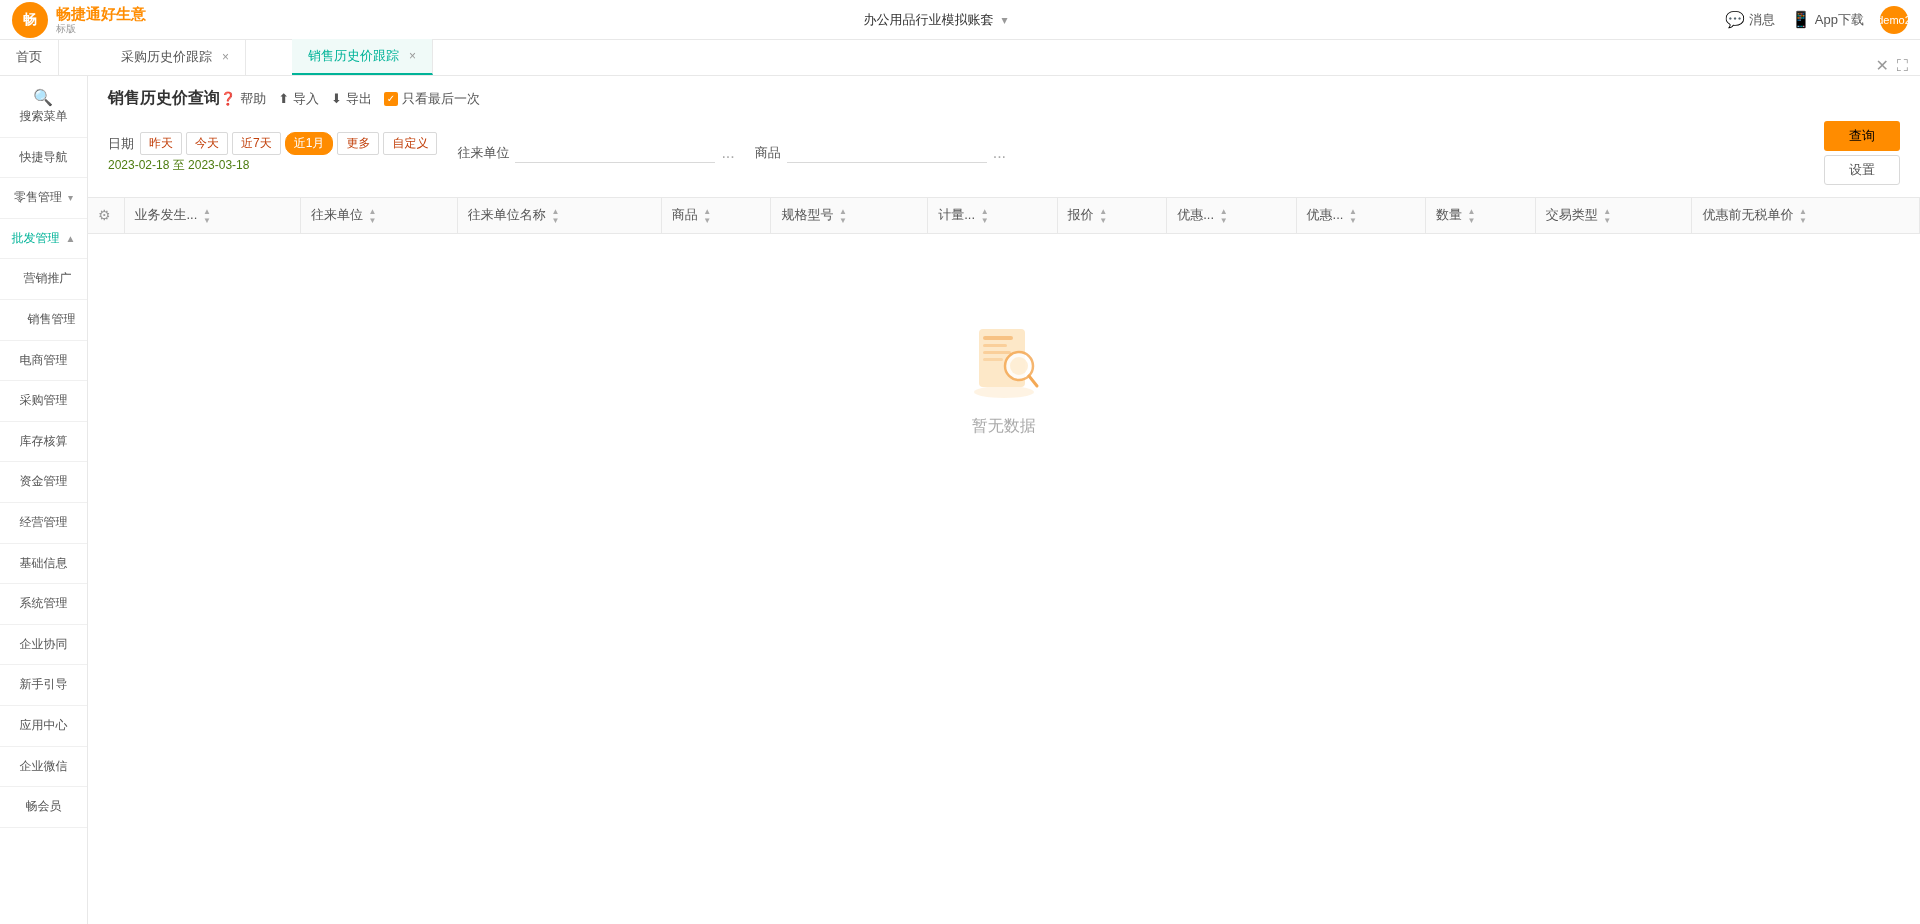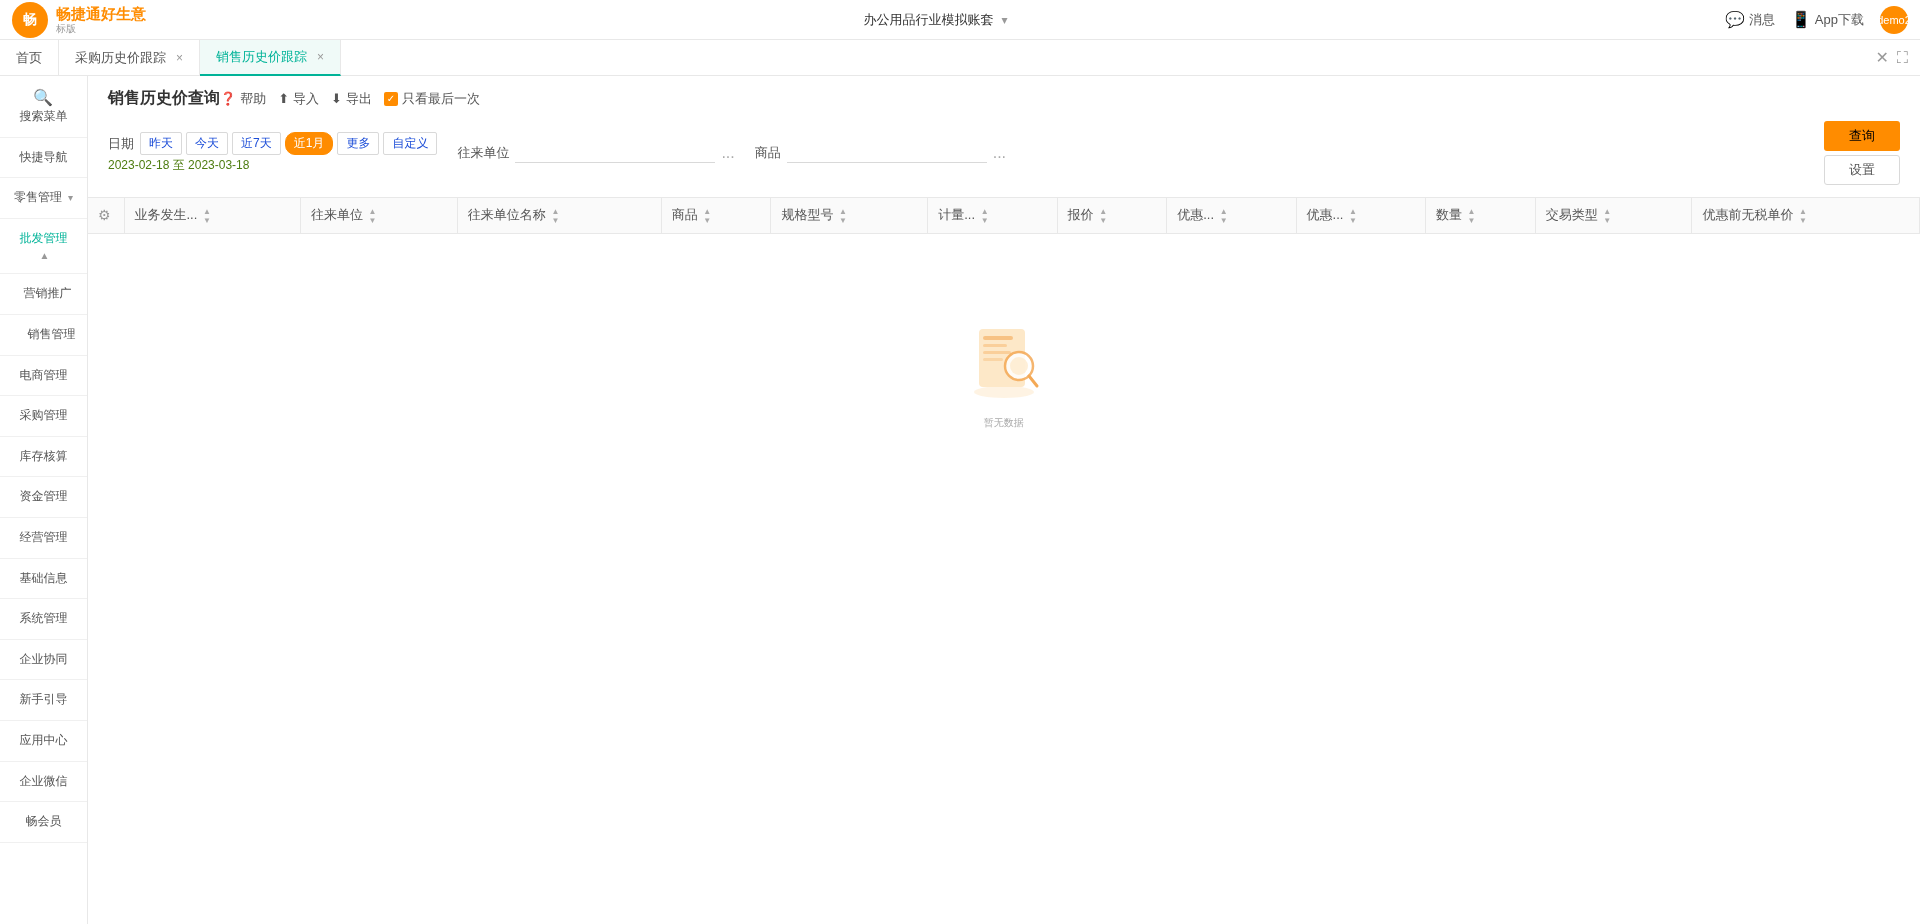--- a/index.html
+++ b/index.html
@@ -8,21 +8,21 @@
     
     .topbar { height: 40px; background: #fff; display: flex; align-items: center; padding: 0 12px; border-bottom: 1px solid #e8e8e8; justify-content: space-between; flex-shrink: 0; }
     .topbar-left { display: flex; align-items: center; gap: 8px; }
     .logo { width: 36px; height: 36px; background: #ff8c00; border-radius: 50%; display: flex; align-items: center; justify-content: center; color: #fff; font-size: 10px; font-weight: bold; flex-shrink: 0; }
     .topbar-center { display: flex; align-items: center; gap: 8px; flex: 1; justify-content: center; }
     .topbar-right { display: flex; align-items: center; gap: 16px; }
     .topbar-right-item { display: flex; align-items: center; gap: 4px; font-size: 13px; color: #555; cursor: pointer; }
     .avatar { width: 28px; height: 28px; border-radius: 50%; background: #ff8c00; display: flex; align-items: center; justify-content: center; color: #fff; font-size: 12px; }
 
     
-    .tabbar { height: 36px; background: #fff; display: flex; align-items: center; border-bottom: 1px solid #e8e8e8; flex-shrink: 0; padding-left: 0; }
+    .tabbar { height: 36px; background: #fff; display: flex; align-items: flex-end; border-bottom: 1px solid #e8e8e8; flex-shrink: 0; padding-left: 0; gap: 46px; }
     .tab { height: 36px; display: flex; align-items: center; padding: 0 16px; font-size: 13px; cursor: pointer; border-right: 1px solid #e8e8e8; color: #555; gap: 6px; white-space: nowrap; }
     .tab.active { background: #f0faf8; color: #00b398; border-bottom: 2px solid #00b398; }
     .tab.home { color: #555; }
     .tab-close { font-size: 12px; color: #999; cursor: pointer; margin-left: 4px; }
     .tabbar-actions { margin-left: auto; display: flex; align-items: center; gap: 8px; padding-right: 12px; }
     .tabbar-action-btn { font-size: 16px; color: #999; cursor: pointer; background: none; border: none; }
 
     
     .main-layout { display: flex; flex: 1; overflow: hidden; }
 
@@ -44,42 +44,42 @@
     .page-actions { display: flex; align-items: center; gap: 12px; font-size: 13px; color: #555; }
     .page-action-item { display: flex; align-items: center; gap: 4px; cursor: pointer; }
     .page-action-item.checkbox-item { gap: 4px; }
     .checkbox-orange { width: 14px; height: 14px; background: #ff8c00; border-radius: 2px; display: inline-flex; align-items: center; justify-content: center; color: #fff; font-size: 10px; }
 
     
     .filter-row { display: flex; align-items: center; gap: 20px; padding-bottom: 12px; flex-wrap: wrap; }
     .filter-group { display: flex; align-items: center; gap: 6px; }
     .filter-label { font-size: 13px; color: #555; white-space: nowrap; }
     .date-btn-group { display: flex; align-items: center; gap: 4px; }
-    .date-btn { padding: 2px 8px; border: 1px solid #d9d9d9; border-radius: 2px; cursor: pointer; font-size: 12px; color: #1d4ed8; background: #fff; white-space: nowrap; }
+    .date-btn { padding: 2px 8px; border: 1px solid #d9d9d9; border-radius: 2px; cursor: pointer; font-size: 12px; color: #c2410c; background: #fff; white-space: nowrap; }
     .date-btn.active { background: #ff8c00; color: #fff; border-color: #ff8c00; border-radius: 10px; }
     .date-range-text { font-size: 12px; color: #4d7c0f; margin-top: 2px; }
     .filter-date-col { display: flex; flex-direction: column; }
     .filter-input { border: none; border-bottom: 1px solid #d9d9d9; padding: 2px 4px; font-size: 13px; min-width: 200px; outline: none; color: #333; background: transparent; }
     .filter-dots { color: #aaa; font-size: 16px; cursor: pointer; }
     .query-btn { background: #ff8c00; color: #000000; border: none; border-radius: 3px; padding: 6px 20px; font-size: 13px; cursor: pointer; white-space: nowrap; }
     .settings-btn { background: #fff; color: #555; border: 1px solid #d9d9d9; border-radius: 3px; padding: 5px 24px; font-size: 13px; cursor: pointer; white-space: nowrap; }
     .btn-col { display: flex; flex-direction: column; gap: 4px; margin-left: auto; }
 
     
     .table-container { flex: 1; overflow: auto; background: #fff; margin: 0; }
     .data-table { width: 100%; border-collapse: collapse; font-size: 13px; }
     .data-table th { background: #fafafa; border-bottom: 1px solid #e8e8e8; border-right: 1px solid #e8e8e8; padding: 8px 10px; text-align: left; color: #555; white-space: nowrap; font-weight: 500; position: sticky; top: 0; z-index: 1; }
     .data-table th .sort-arrows { display: inline-flex; flex-direction: column; font-size: 8px; margin-left: 2px; color: #aaa; vertical-align: middle; }
     .data-table td { border-bottom: 1px solid #f0f0f0; border-right: 1px solid #f0f0f0; padding: 8px 10px; color: #333; }
     .gear-col { width: 36px; text-align: center; }
     .gear-icon { color: #999; font-size: 14px; cursor: pointer; }
 
     
     .empty-state { display: flex; flex-direction: column; align-items: center; justify-content: center; padding: 80px 0; }
-    .empty-text { color: #aaa; font-size: 10px; margin-top: 12px; }
+    .empty-text { color: #aaa; font-size: 16px; margin-top: 12px; }
 
     
     .scroll-illustration { position: relative; width: 90px; height: 90px; }
   </style>
 </head>
 <body>
 
 <div class="topbar">
   <div class="topbar-left">
     <div class="logo">
@@ -136,21 +136,21 @@
       <span class="sidebar-icon">🔍</span>
       <span class="sidebar-label">搜索菜单</span>
     </div>
     <div class="sidebar-item">
       <span class="sidebar-label">快捷导航</span>
     </div>
     <div class="sidebar-item" style="flex-direction:row;justify-content:center;gap:4px;">
       <span class="sidebar-label">零售管理</span>
       <span class="sidebar-arrow">▾</span>
     </div>
-    <div class="sidebar-item active" style="flex-direction:column;justify-content:center;gap:4px;">
+    <div class="sidebar-item active" style="flex-direction:row;justify-content:center;gap:4px;">
       <span class="sidebar-label">批发管理</span>
       <span class="sidebar-arrow">▲</span>
     </div>
     <div class="sidebar-item" style="padding-left:12px;">
       <span class="sidebar-label">营销推广</span>
     </div>
     <div class="sidebar-item" style="padding-left:20px;">
       <span class="sidebar-label">销售管理</span>
     </div>
     <div class="sidebar-item">

